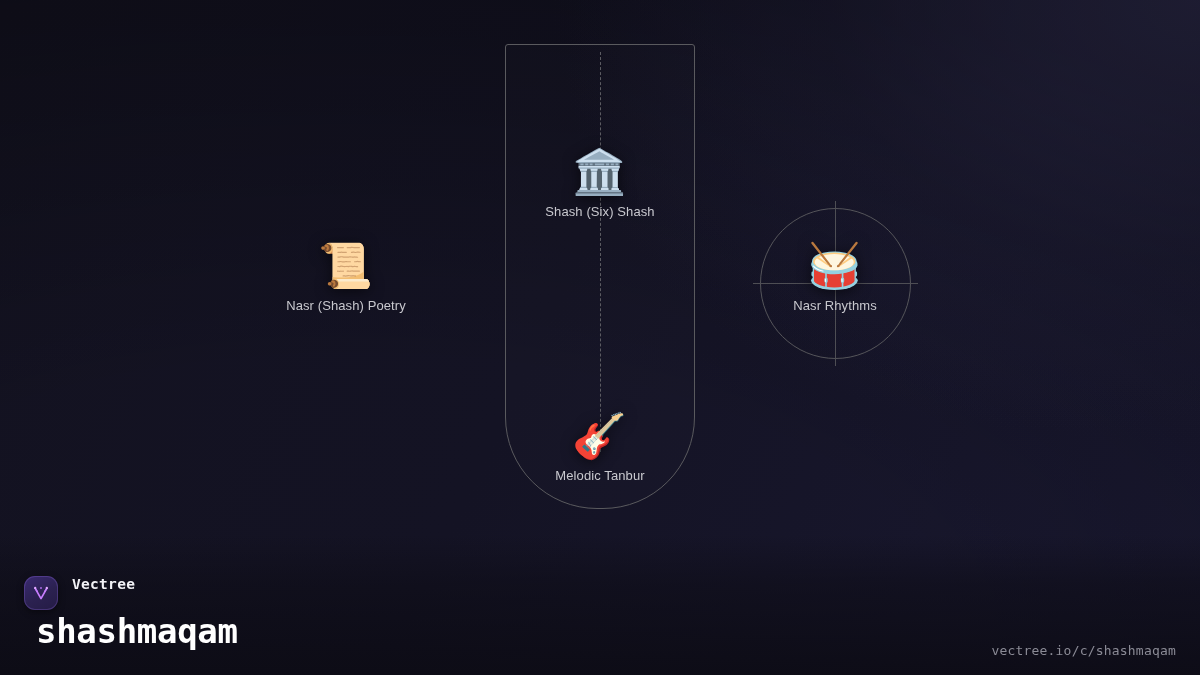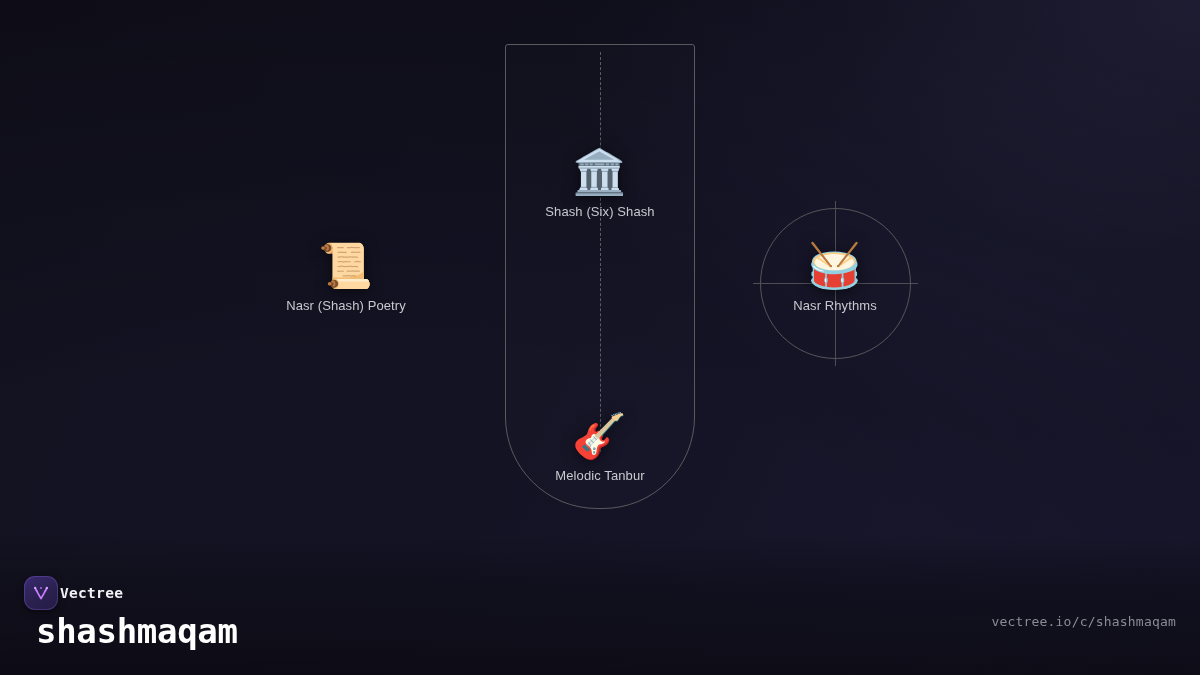--- a/index.html
+++ b/index.html
@@ -134,22 +134,21 @@
     height: 140px;
     background: linear-gradient(to bottom, rgba(13,12,22,0.0) 0%, rgba(13,12,22,0.55) 35%, rgba(12,11,20,0.88) 100%);
     pointer-events: none;
   }
 
   .brand {
     position: absolute;
     left: 24px;
     top: 576px;
     display: flex;
-    align-items: center;
-    gap: 2px;
+    gap: 14px;
   }
   .brand-logo {
     width: 34px;
     height: 34px;
     border-radius: 11px;
     background: linear-gradient(150deg, #3a2a72 0%, #2b2150 55%, #241b45 100%);
     box-shadow: 0 0 0 1px rgba(150,110,235,0.28) inset, 0 2px 7px rgba(0,0,0,0.45);
     display: flex;
     align-items: center;
     justify-content: center;
@@ -170,21 +169,21 @@
     font-size: 34px;
     font-weight: 700;
     color: #ffffff;
     letter-spacing: -0.3px;
     line-height: 44px;
   }
 
   .site-url {
     position: absolute;
     right: 24px;
-    top: 614px;
+    top: 643px;
     font-family: "DejaVu Sans Mono", "Liberation Mono", monospace;
     font-size: 13px;
     color: #8b8b96;
     letter-spacing: 0.2px;
   }
 </style>
 </head>
 <body>
 
 <div class="bg-wash"></div>

